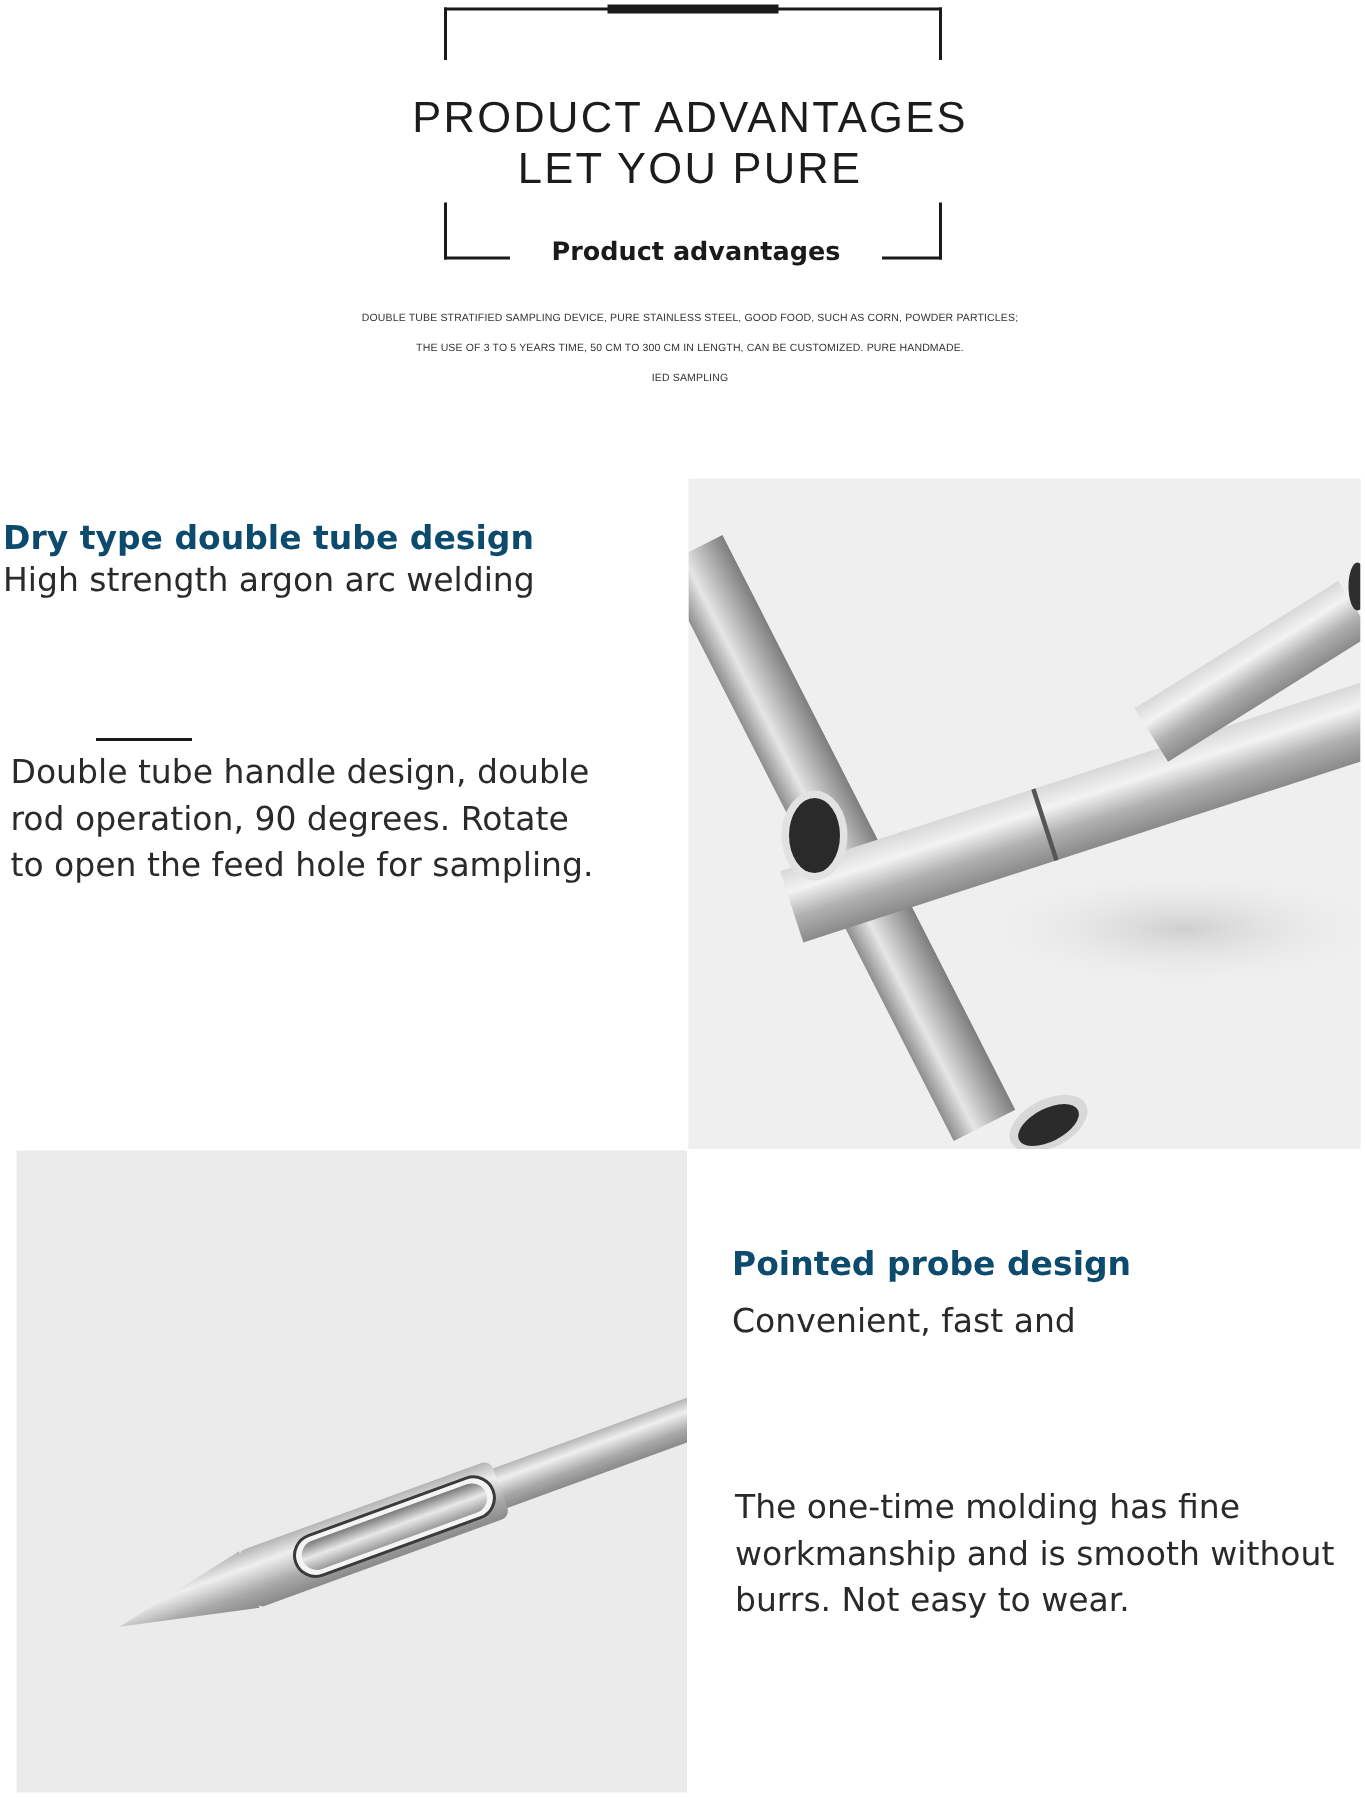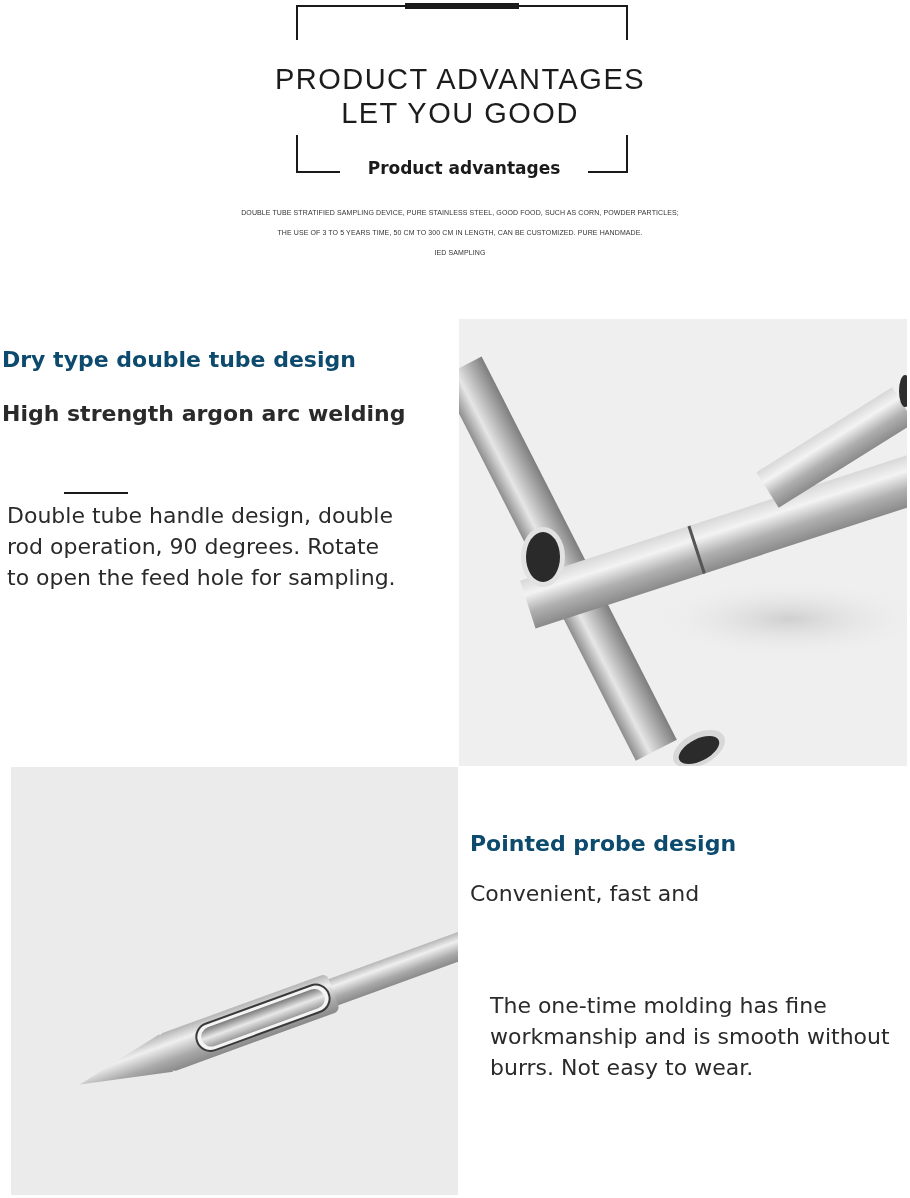--- a/index.html
+++ b/index.html
@@ -46,32 +46,32 @@
   <div class="line" style="left:405px;top:3px;width:114px;height:6px;"></div>
   <div class="line" style="left:296px;top:5px;width:2px;height:35px;"></div>
   <div class="line" style="left:626px;top:5px;width:2px;height:35px;"></div>
   <div class="line" style="left:296px;top:135px;width:2px;height:38px;"></div>
   <div class="line" style="left:626px;top:135px;width:2px;height:38px;"></div>
   <div class="line" style="left:296px;top:171px;width:332px;height:2px;"></div>
 </div>
 
 <div class="hdr-title">
   <div>PRODUCT ADVANTAGES</div>
-  <div>LET YOU GOOD</div>
+  <div>LET YOU PURE</div>
 </div>
 <div class="hdr-sub">Product advantages</div>
 <div class="hdr-desc">
   <div>DOUBLE TUBE STRATIFIED SAMPLING DEVICE, PURE STAINLESS STEEL, GOOD FOOD, SUCH AS CORN, POWDER PARTICLES;</div>
   <div>THE USE OF 3 TO 5 YEARS TIME, 50 CM TO 300 CM IN LENGTH, CAN BE CUSTOMIZED. PURE HANDMADE.</div>
   <div>IED SAMPLING</div>
 </div>
 
 <div class="abs" style="left:2px;top:346px;width:450px;">
   <div class="feat-title">Dry type double tube design</div>
-  <div class="feat-sub" style="margin-top:26px;font-weight:bold;">High strength argon arc welding</div>
+  <div class="feat-sub" style="">High strength argon arc welding</div>
 </div>
 <div class="line" style="left:64px;top:492px;width:64px;height:2px;"></div>
 <div class="abs feat-body" style="left:7px;top:500px;width:390px;">Double tube handle design, double rod operation, 90 degrees. Rotate to open the feed hole for sampling.</div>
 
 <div class="photo" style="left:459px;top:319px;width:448px;height:447px;background:#efefef;">
   <svg viewBox="0 0 448 447">
     <defs>
       <linearGradient id="steelA" x1="0" y1="0" x2="1" y2="0">
         <stop offset="0" stop-color="#8d8d8d"></stop>
         <stop offset="0.35" stop-color="#e6e6e6"></stop>
@@ -138,17 +138,17 @@
       <rect x="150" y="232" width="180" height="40" rx="6" fill="url(#probeG)"></rect>
 
       <polygon points="60,252 152,232 152,272" fill="url(#probeG)"></polygon>
 
       <rect x="185" y="238" width="140" height="28" rx="14" fill="#f4f4f4" stroke="#3a3a3a" stroke-width="2"></rect>
       <rect x="190" y="242" width="130" height="20" rx="10" fill="url(#slotG)"></rect>
     </g>
   </svg>
 </div>
 
-<div class="abs" style="left:470px;top:830px;width:410px;">
+<div class="abs" style="left:488px;top:830px;width:410px;">
   <div class="feat-title">Pointed probe design</div>
-  <div class="feat-sub" style="margin-top:22px;">Convenient, fast and</div>
+  <div class="feat-sub" style="margin-top:10px;">Convenient, fast and</div>
 </div>
 <div class="abs feat-body" style="left:490px;top:980px;width:400px;margin-top:10px;">The one-time molding has fine workmanship and is smooth without burrs. Not easy to wear.</div>
 
 </body></html>

